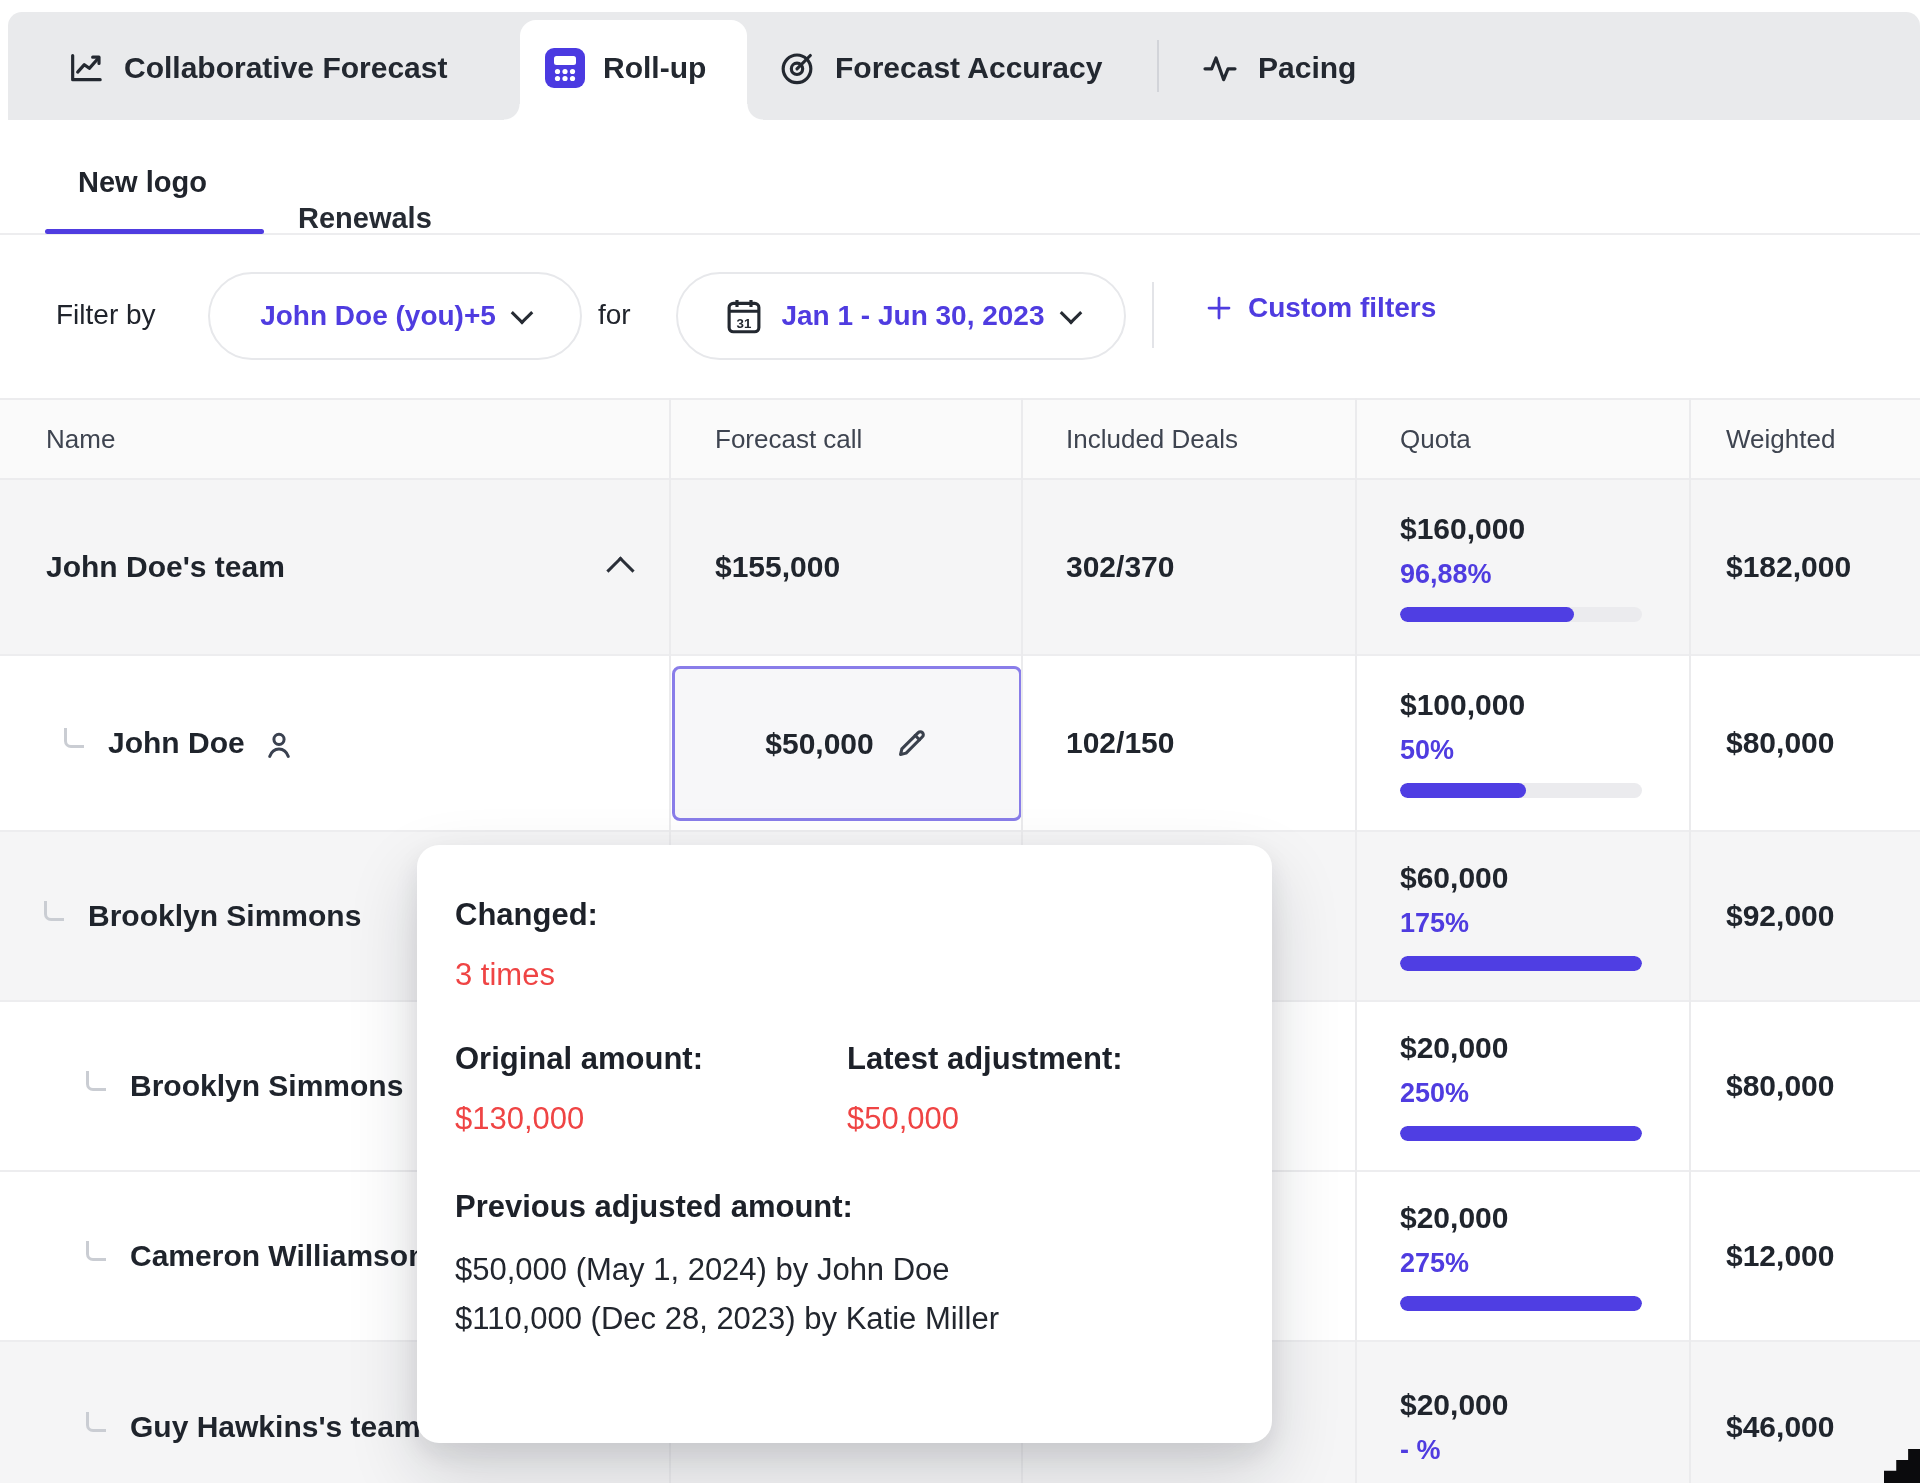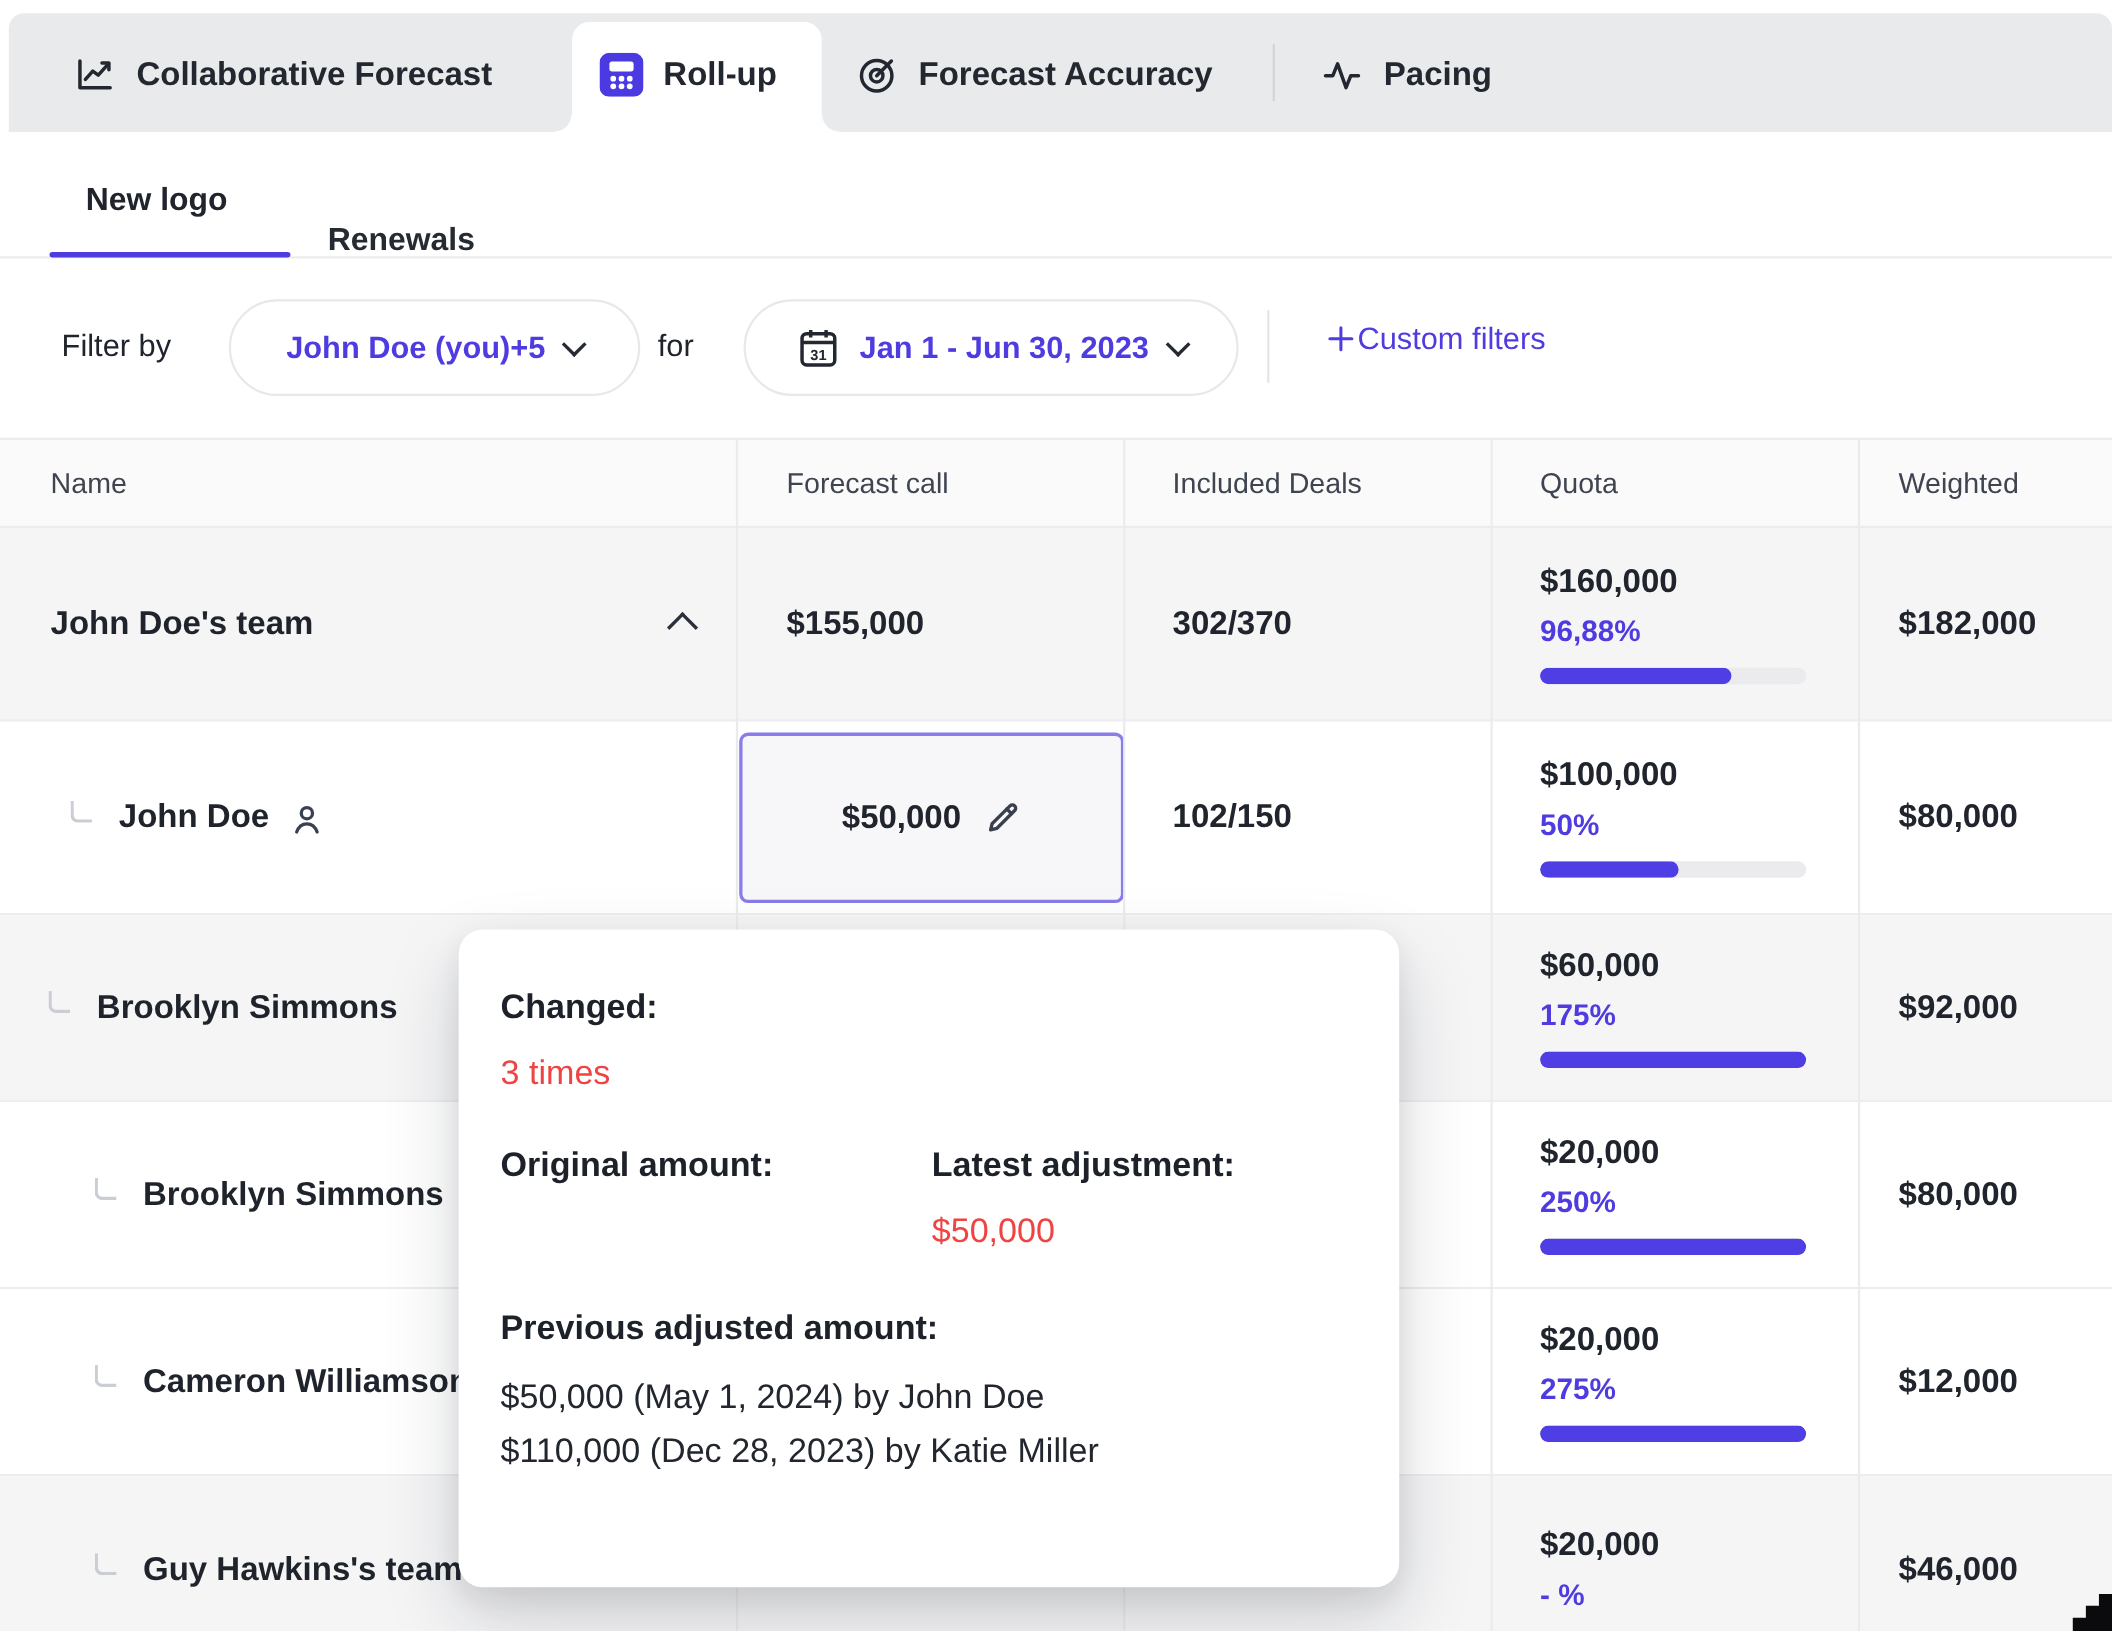--- a/index.html
+++ b/index.html
@@ -24,22 +24,22 @@
   .sub-border{position:absolute;left:0;top:233px;width:1920px;height:2px;background:#ededef;}
 
   
   .flabel{position:absolute;top:299px;font-size:28px;font-weight:500;color:#20242c;}
   .pill{position:absolute;top:272px;height:88px;box-sizing:border-box;border:2px solid #e7e8eb;border-radius:46px;
         background:#fff;display:flex;align-items:center;justify-content:center;gap:16px;}
   .pill .ptext{font-size:28px;font-weight:600;color:#4f3ce0;}
   .chev-down{width:13px;height:13px;border-right:3px solid #262b33;border-bottom:3px solid #262b33;
              transform:rotate(45deg) translate(-2px,-2px);margin-left:2px;}
   .vdiv{position:absolute;left:1152px;top:282px;width:2px;height:66px;background:#e3e4e8;}
-  .custom{position:absolute;left:1204px;top:292px;display:flex;align-items:center;gap:0;
-          font-size:28px;font-weight:400;color:#4f3ce0;}
+  .custom{position:absolute;left:1204px;top:292px;display:flex;align-items:center;gap:14px;
+          font-size:28px;font-weight:700;color:#4f3ce0;}
 
   
   .thead{position:absolute;left:0;top:398px;width:1920px;height:82px;background:#fafafa;
          border-top:2px solid #ececee;border-bottom:2px solid #ececee;box-sizing:border-box;}
   .th{position:absolute;top:0;height:100%;display:flex;align-items:center;font-size:26px;font-weight:500;color:#3e4450;}
   .coldiv{position:absolute;top:398px;width:2px;height:1085px;background:#ebebed;z-index:1;}
   .row{position:absolute;left:0;width:1920px;border-bottom:2px solid #ededef;box-sizing:border-box;background:#fff;}
   .row.gray{background:#f5f5f6;}
   .cell{position:absolute;top:0;height:100%;display:flex;align-items:center;box-sizing:border-box;}
   .c-name{left:0;width:670px;padding-left:46px;padding-right:36px;justify-content:space-between;}
@@ -322,20 +322,21 @@
       <span class="amt">$46,000</span>
     </div>
   </div>
 
   <div class="tooltip">
     <div class="tt-h">Changed:</div>
     <div class="tt-v">3 times</div>
     <div class="tt-cols">
       <div class="tt-col1">
         <div class="tt-h">Original amount:</div>
+        <div class="tt-v">$130,000</div>
       </div>
       <div>
         <div class="tt-h">Latest adjustment:</div>
         <div class="tt-v">$50,000</div>
       </div>
     </div>
     <div class="tt-h tt-prev">Previous adjusted amount:</div>
     <div class="tt-hist">
       <div>$50,000 (May 1, 2024) by John Doe</div>
       <div>$110,000 (Dec 28, 2023) by Katie Miller</div>

